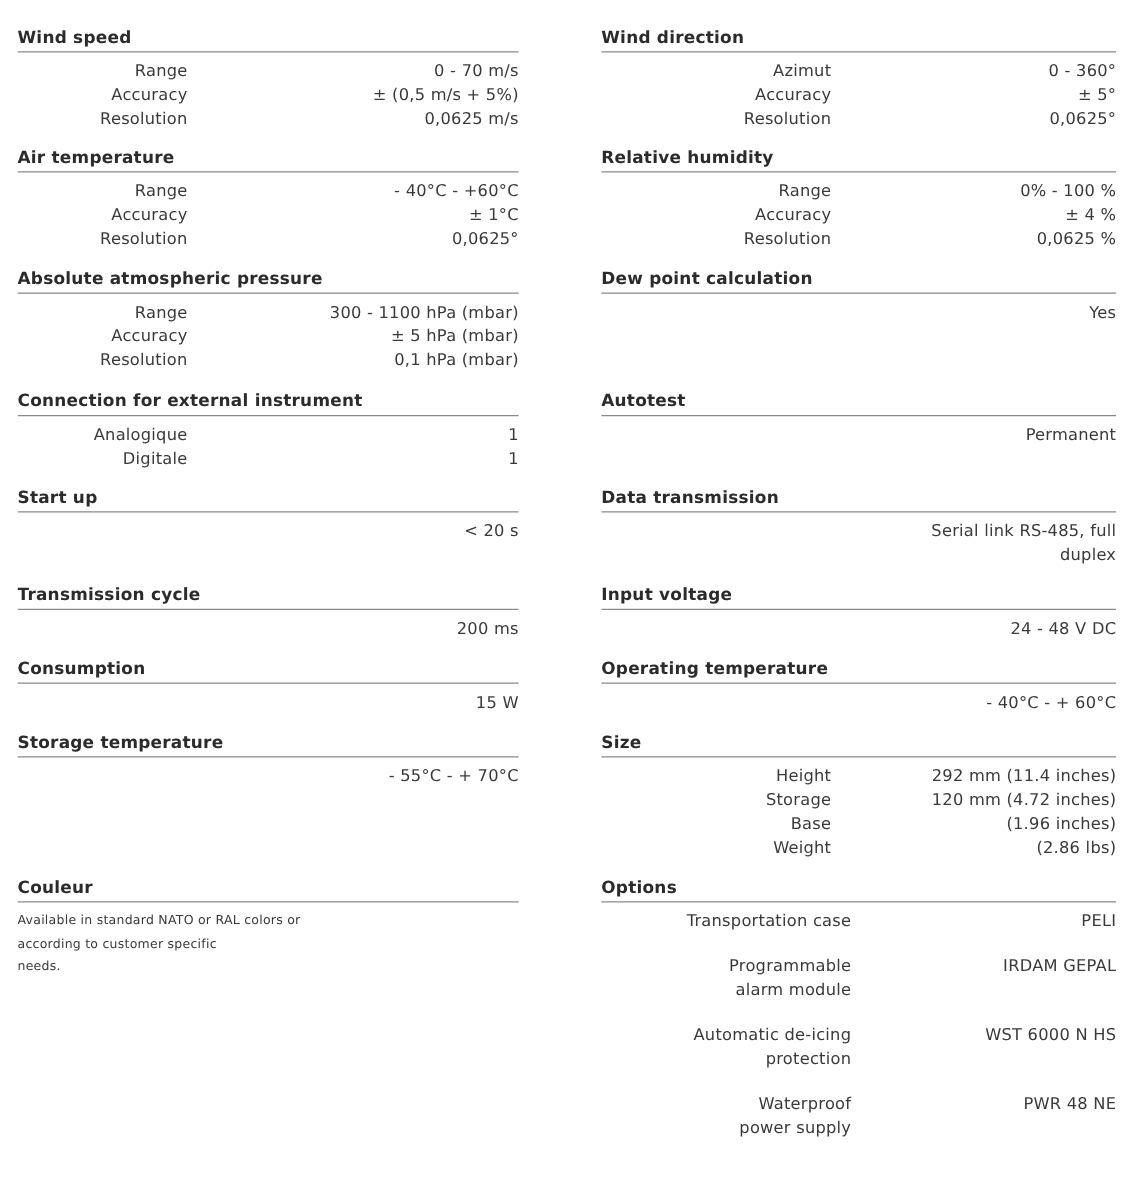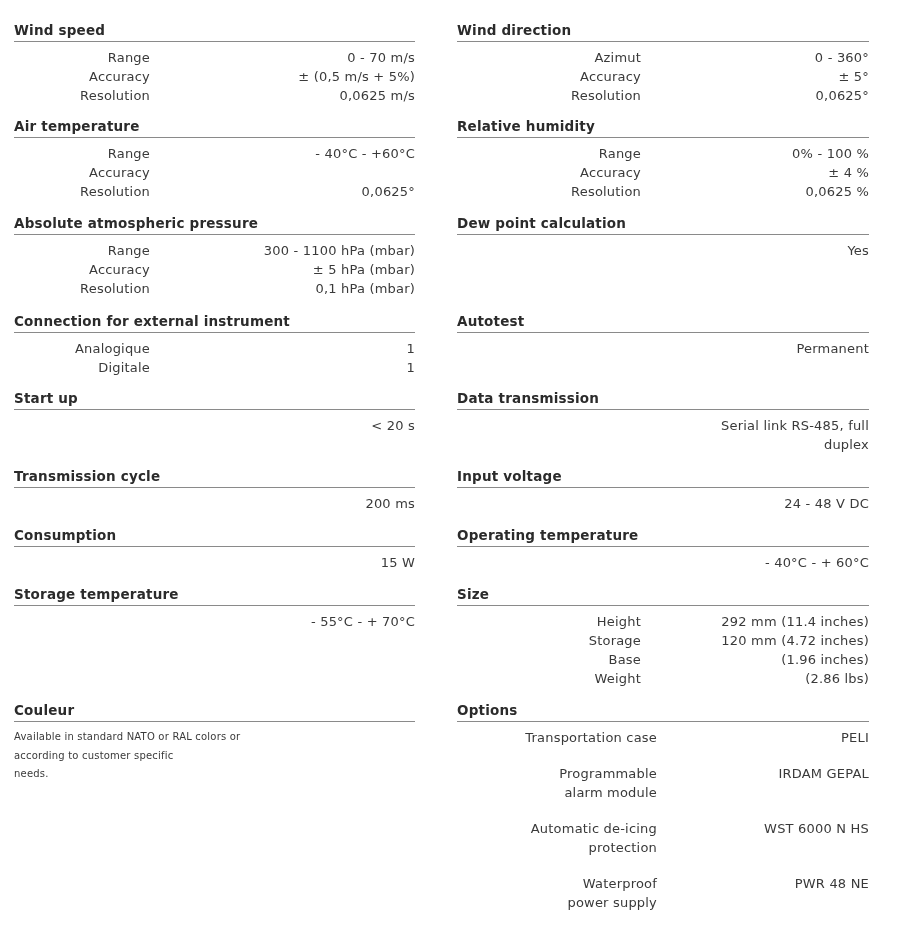--- a/index.html
+++ b/index.html
@@ -7,21 +7,21 @@
     width: 900px; height: 951px;
     font-family: "DejaVu Sans", "Liberation Sans", sans-serif;
     color: #3a3a3a;
   }
   .sheet {
     box-sizing: border-box;
     width: 900px; height: 951px;
     padding: 22px 7px 0 14px;
     display: grid;
     grid-template-columns: 401px 412px;
-    column-gap: 42px;
+    column-gap: 66px;
     grid-template-rows: 96px 97px 98px 77px 78px 59px 59px 116px 1fr;
     grid-auto-flow: column;
   }
   .spec-section { overflow: hidden; }
   .spec-title {
     margin: 0 0 6px 0;
     padding-bottom: 3px;
     font-size: 13.5px;
     font-weight: bold;
     line-height: 16px;
@@ -71,20 +71,21 @@
   </section>
 
   <section class="spec-section col-left">
     <h3 class="spec-title">Air temperature</h3>
     <div class="spec-row">
       <div class="spec-label">Range</div>
       <div class="spec-value">- 40°C - +60°C</div>
     </div>
     <div class="spec-row">
       <div class="spec-label">Accuracy</div>
+      <div class="spec-value">± 1°C</div>
     </div>
     <div class="spec-row">
       <div class="spec-label">Resolution</div>
       <div class="spec-value">0,0625°</div>
     </div>
   </section>
 
   <section class="spec-section col-left">
     <h3 class="spec-title">Absolute atmospheric pressure</h3>
     <div class="spec-row">

